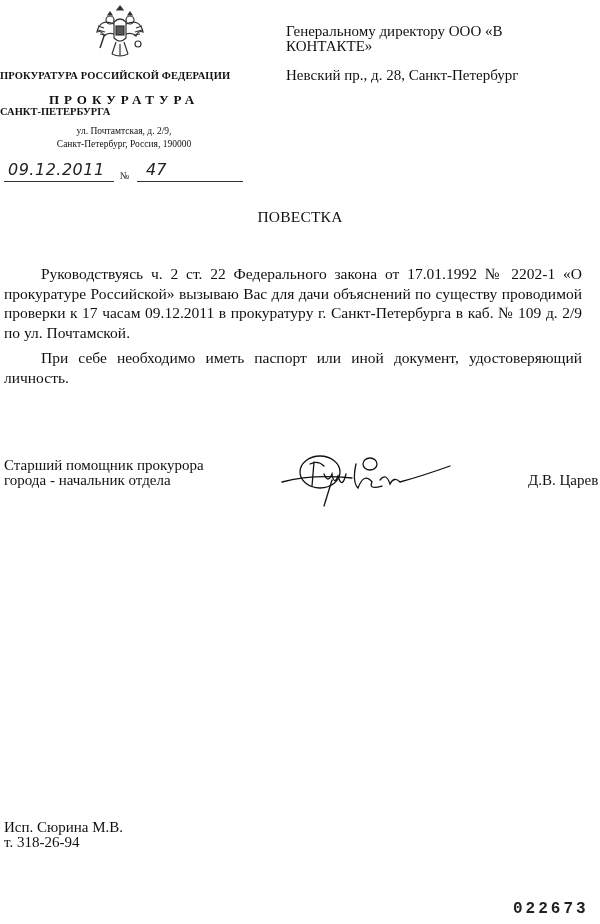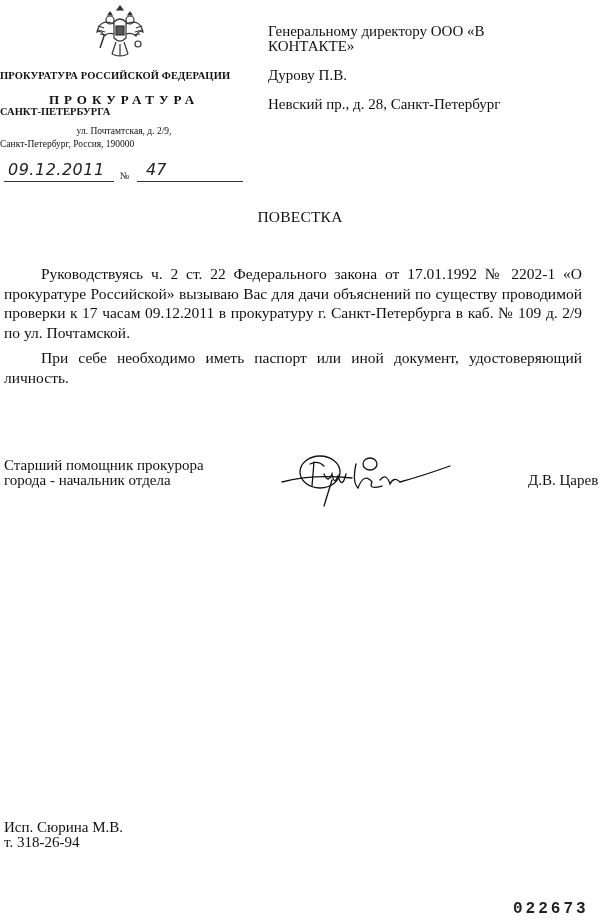--- a/index.html
+++ b/index.html
@@ -6,27 +6,27 @@
     body {
       width: 600px; height: 924px; background: #ffffff; position: relative; overflow: hidden;
       font-family: "Liberation Serif", "DejaVu Serif", serif; color: #111;
     }
     .abs { position: absolute; }
     .emblem { left: 94px; top: 2px; width: 52px; height: 58px; }
     .org1 { left: 0; width: 248px; top: 70px; text-align: left; font-size: 10.5px; font-weight: bold; letter-spacing: 0.1px; }
     .org2 { left: 0; width: 248px; top: 92px; text-align: center; font-size: 13px; font-weight: bold; letter-spacing: 5px; }
     .org3 { left: 0; width: 248px; top: 106px; text-align: left; font-size: 10.5px; font-weight: bold; }
     .addr1 { left: 0; width: 248px; top: 126px; text-align: center; font-size: 9.5px; }
-    .addr2 { left: 0; width: 248px; top: 139px; font-size: 9.5px; }
+    .addr2 { left: 0; width: 248px; top: 139px; text-align: center; font-size: 9.5px; }
     .date-line { left: 4px; top: 181px; width: 110px; border-bottom: 1px solid #333; height: 0; }
     .num-line { left: 137px; top: 181px; width: 106px; border-bottom: 1px solid #333; height: 0; }
     .date-hw { left: 8px; top: 160px; font-family: "DejaVu Sans", sans-serif; font-style: italic; font-size: 16px; color: #222; letter-spacing: 0.5px; }
     .num-label { left: 120px; top: 170px; font-size: 10px; }
     .num-hw { left: 146px; top: 160px; font-family: "DejaVu Sans", sans-serif; font-style: italic; font-size: 16px; color: #222; }
-    .addressee { left: 268px; top: 24px; width: 300px; font-size: 15px; line-height: 15px; font-family: Liberation Serif, serif; }
+    .addressee { left: 286px; top: 24px; width: 300px; font-size: 15px; line-height: 15px; font-family: Liberation Serif, serif; }
     .addressee .p { margin-bottom: 14px; }
     .title { left: 0; width: 600px; top: 208px; text-align: center; font-size: 15.5px; letter-spacing: 0.2px; }
     .body-text { left: 4px; top: 264px; width: 584px; font-size: 15.5px; line-height: 19.5px; text-align: justify; }
     .body-text p { margin: 0 6px 6px 0; text-indent: 37px; }
     .sig-pos { left: 4px; top: 458px; font-size: 15px; line-height: 15px; }
     .sig-name { left: 500px; top: 472px; font-size: 15px; margin-left: 28px; }
     .signature { left: 272px; top: 452px; width: 200px; height: 60px; }
     .executor { left: 4px; top: 820px; font-size: 15px; line-height: 15px; }
     .serial { left: 513px; top: 900px; font-family: "Liberation Mono", "DejaVu Sans Mono", monospace; font-size: 16px; font-weight: bold; letter-spacing: 3px; color: #222; }
   </style>
@@ -59,21 +59,20 @@
 <div class="abs addr2">Санкт-Петербург, Россия, 190000</div>
 
 <div class="abs date-hw">09.12.2011</div>
 <div class="abs date-line"></div>
 <div class="abs num-label">№</div>
 <div class="abs num-hw">47</div>
 <div class="abs num-line"></div>
 
 <div class="abs addressee">
   <div class="p">Генеральному директору ООО «В КОНТАКТЕ»</div>
-  <div class="p">Дурову П.В.</div>
   <div class="p">Невский пр., д. 28, Санкт-Петербург</div>
 </div>
 
 <div class="abs title">ПОВЕСТКА</div>
 
 <div class="abs body-text">
   <p>Руководствуясь ч. 2 ст. 22 Федерального закона от 17.01.1992 № 2202-1 «О прокуратуре Российской» вызываю Вас для дачи объяснений по существу проводимой проверки к 17 часам 09.12.2011 в прокуратуру г. Санкт-Петербурга в каб. № 109 д. 2/9 по ул. Почтамской.</p>
   <p>При себе необходимо иметь паспорт или иной документ, удостоверяющий личность.</p>
 </div>
 

